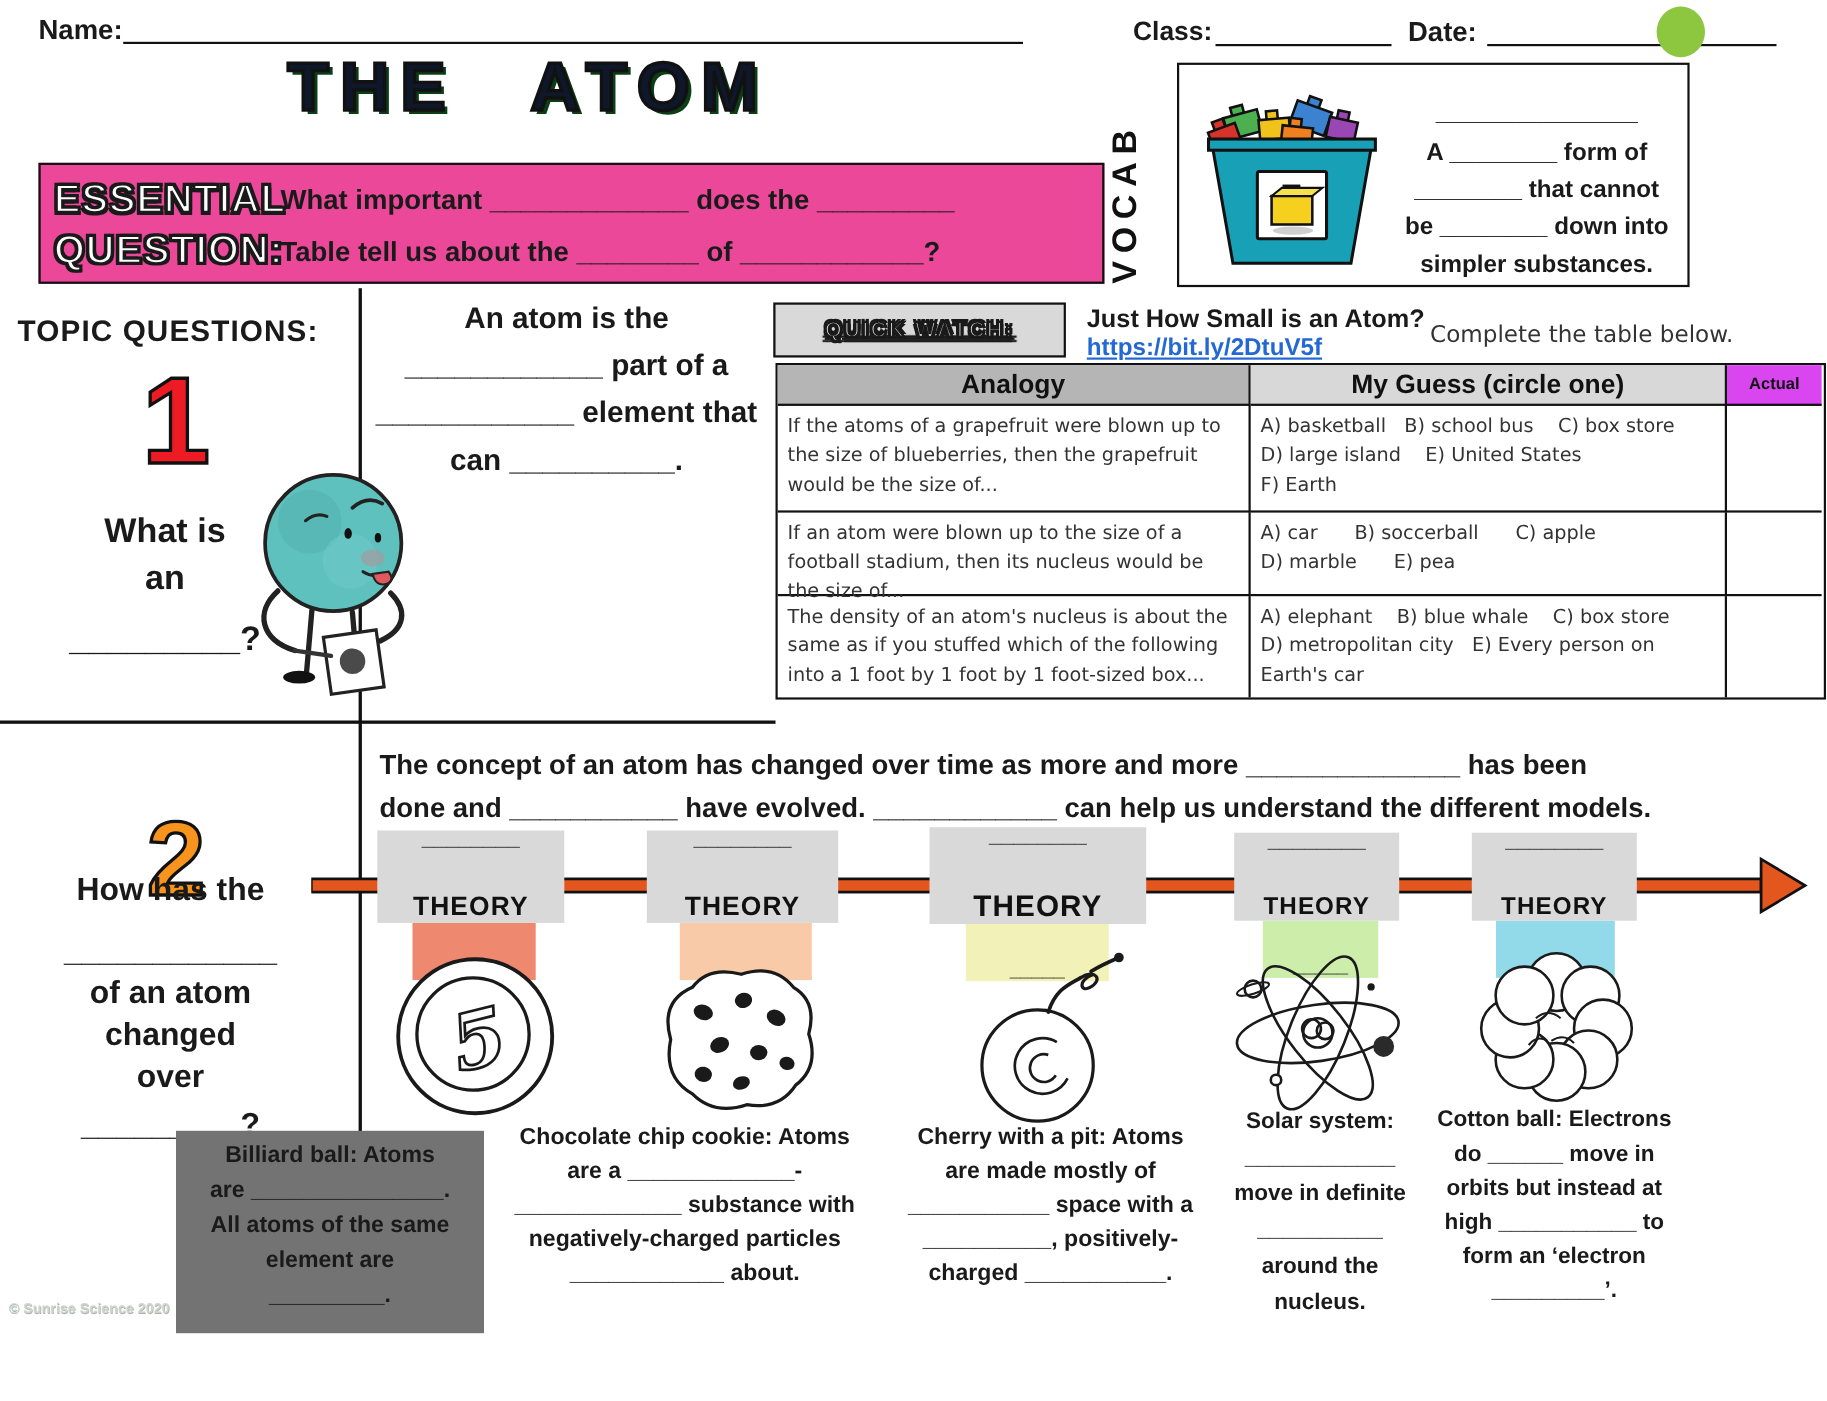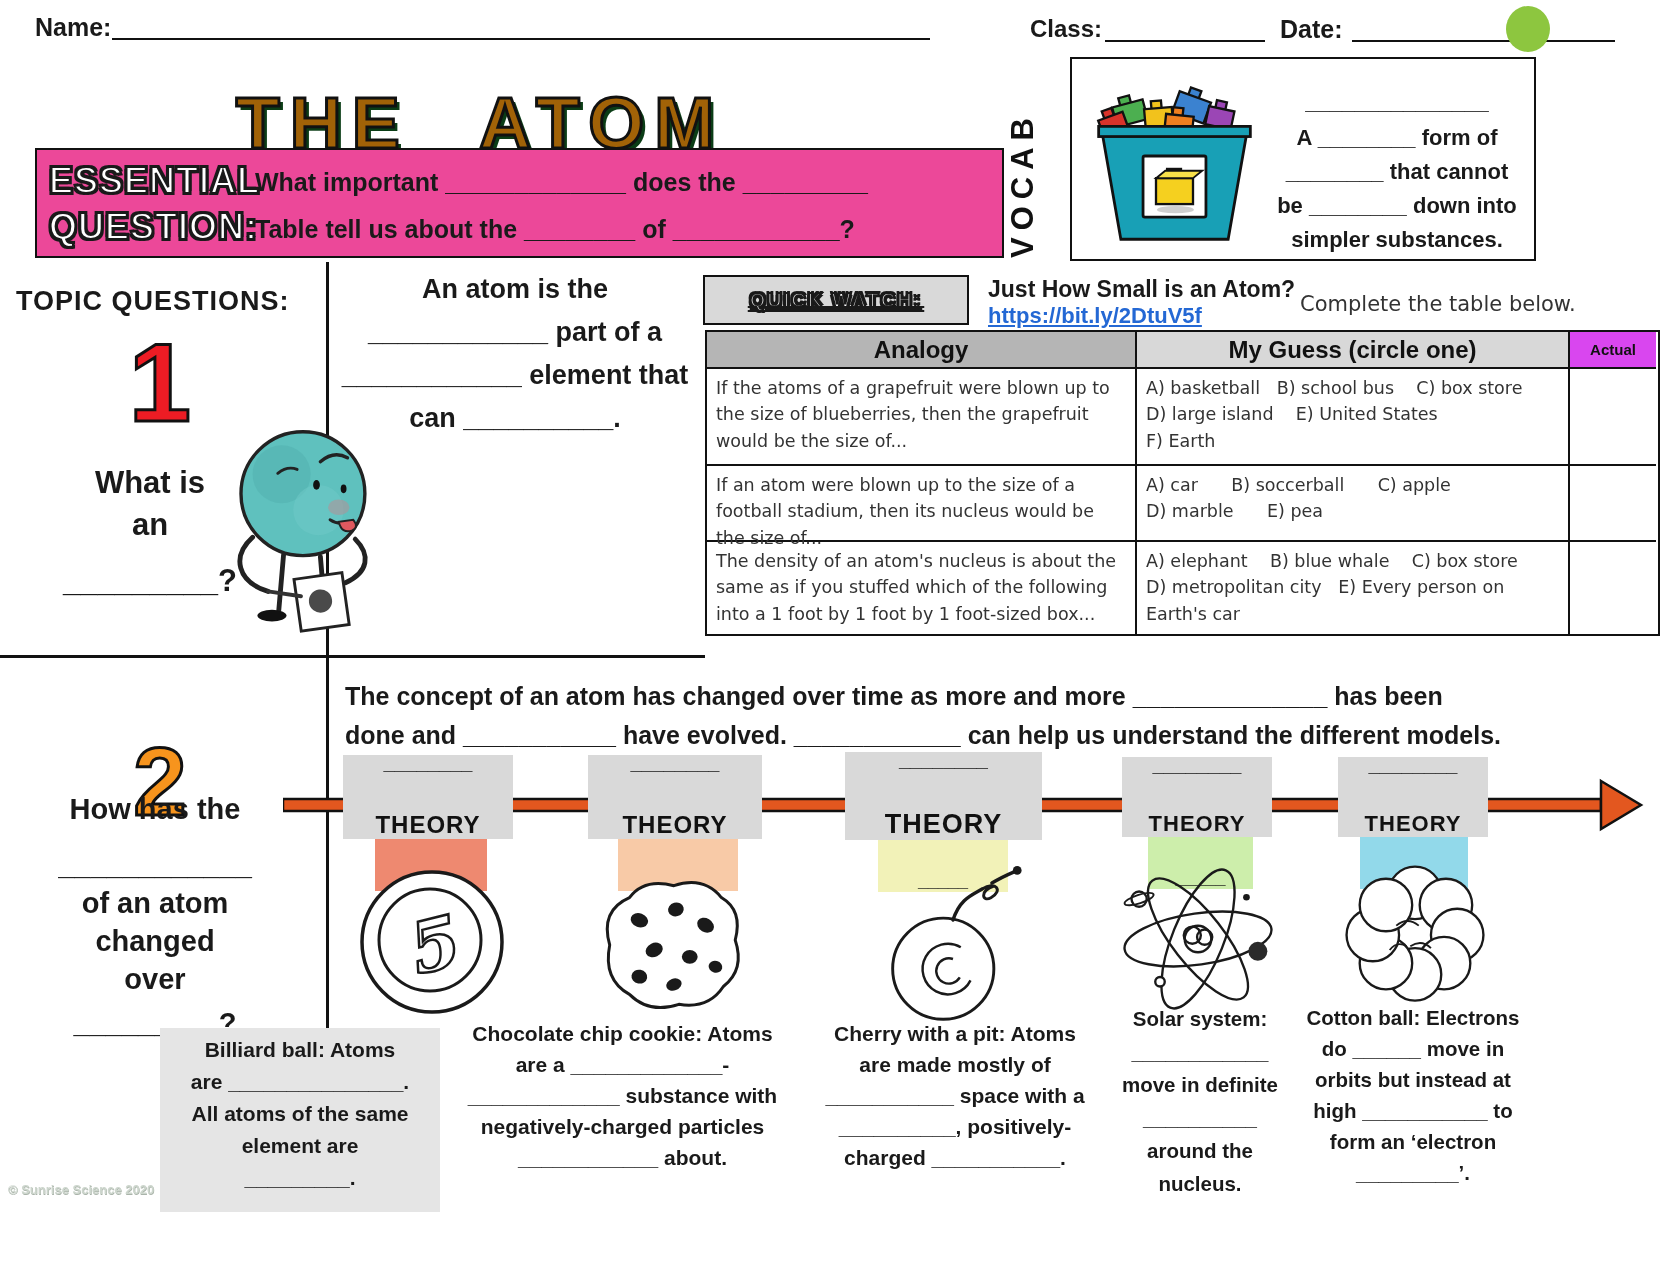--- a/index.html
+++ b/index.html
@@ -46,21 +46,21 @@
 <div id="sheet">
 
   <div class="abs b" style="left:35px;top:13px;font-size:25px;">Name:</div>
   <div class="abs blankline" style="left:112px;top:10px;width:818px;height:28px;"></div>
   <div class="abs b" style="left:1030px;top:15px;font-size:24px;">Class:</div>
   <div class="abs blankline" style="left:1105px;top:12px;width:160px;height:28px;"></div>
   <div class="abs b" style="left:1280px;top:15px;font-size:25px;">Date:</div>
   <div class="abs blankline" style="left:1352px;top:12px;width:263px;height:28px;"></div>
   <div class="abs" style="left:1506px;top:6px;width:44px;height:46px;border-radius:50%;background:#8dc63f;"></div>
 
-  <div class="abs title center" style="left:170px;top:44px;width:620px;font-size:72px;color:#a16207;margin-top:38px;">THE ATOM</div>
+  <div class="abs title center" style="left:170px;top:44px;width:620px;font-size:62px;color:#0f172a;">THE ATOM</div>
 
   <div class="abs eqbox" style="left:35px;top:148px;width:965px;height:106px;">
     <div class="abs outline" style="left:12px;top:10px;font-size:36px;letter-spacing:1px;">ESSENTIAL</div>
     <div class="abs outline" style="left:12px;top:56px;font-size:36px;letter-spacing:1px;">QUESTION:</div>
     <div class="abs b" style="left:218px;top:18px;font-size:25px;">What important _____________ does the _________</div>
     <div class="abs b" style="left:218px;top:65px;font-size:25px;">Table tell us about the ________ of ____________?</div>
   </div>
 
   <div class="abs vocabvert" style="left:1005px;top:62px;height:196px;">VOCAB</div>
   <div class="abs" style="left:1070px;top:57px;width:462px;height:200px;border:2.5px solid #111;background:#fff;">
@@ -286,21 +286,21 @@
       <circle cx="40" cy="80" r="28"></circle>
         <circle cx="54" cy="48" r="28"></circle>
     </g>
     <g fill="none" stroke="#1a1a1a" stroke-width="2">
       <path d="M 65 70 q 12 -10 24 0"></path>
         <path d="M 80 92 q 12 -8 22 2"></path>
         <path d="M 58 96 q 8 -10 18 -4"></path>
     </g>
   </svg>
 
-  <div class="abs caption center" style="left:160px;top:1028px;width:280px;height:178px;background:#e5e5e5;z-index:4;font-size:21px;line-height:32px;padding-top:6px;">
+  <div class="abs caption center" style="left:160px;top:1028px;width:280px;height:178px;background:#737373;z-index:4;font-size:21px;line-height:32px;padding-top:6px;">
     <div class="pre">Billiard ball: Atoms
 are _______________.
 All atoms of the same
 element are
 _________.</div>
   </div>
   <div class="abs caption center pre" style="left:805px;top:1018px;width:300px;font-size:21px;line-height:31px;">Cherry with a pit: Atoms
 are made mostly of
 ___________ space with a
 __________, positively-

